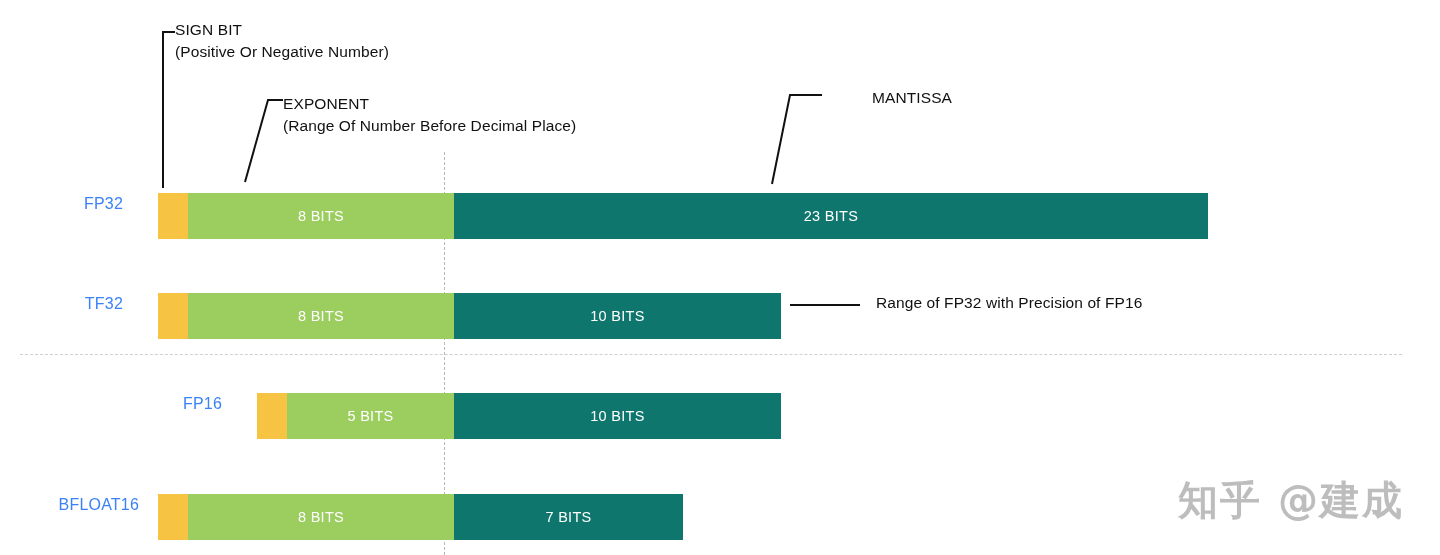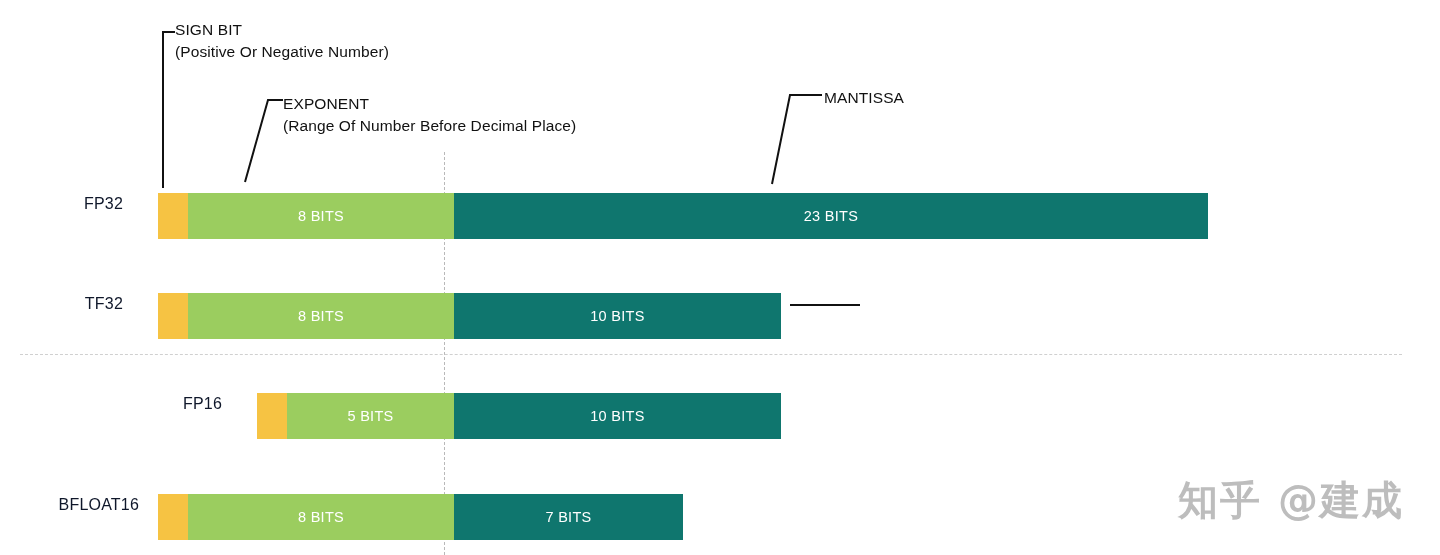--- a/index.html
+++ b/index.html
@@ -58,21 +58,21 @@
     position: absolute;
     height: 46px;
   }
   .row-label {
     position: absolute;
     top: 0;
     height: 46px;
     line-height: 46px;
     text-align: right;
     font-size: 16px;
-    color: #0f172a;
+    color: #3b82f6;
     white-space: nowrap;
     letter-spacing: 0.2px;
   }
   .seg {
     position: absolute;
     top: 12px;
     height: 46px;
     box-sizing: border-box;
     color: #ffffff;
     font-size: 14.5px;
@@ -129,21 +129,21 @@
   <div class="callout" style="left:283px; top:93px;">
     <span class="ctitle">EXPONENT</span>
     <span class="csub">(Range Of Number Before Decimal Place)</span>
   </div>
 
   <div class="callout" style="left:175px; top:19px;">
     <span class="ctitle">SIGN BIT</span>
     <span class="csub">(Positive Or Negative Number)</span>
   </div>
 
-  <div class="callout" style="left:824px; top:87px;">
+  <div class="callout" style="left:872px; top:87px;">
     <span class="ctitle">MANTISSA</span>
   </div>
 
   <div class="vmarker" style="left:444px; top:152px; height:403px;"></div>
 
   <div class="hdivider" style="left:20px; top:354px; width:1382px;"></div>
 
   <div class="row" style="left:0; top:181px; width:1440px;">
     <div class="row-label" style="left:0px; width:123px;">FP32</div>
     <div class="seg seg-sign" style="left:148px; width:30px;"></div>
@@ -152,20 +152,21 @@
   </div>
 
   <div class="row" style="left:0; top:281px; width:1440px;">
     <div class="row-label" style="left:0px; width:123px;">TF32</div>
     <div class="seg seg-sign" style="left:148px; width:30px;"></div>
     <div class="seg seg-exponent" style="left:178px; width:266px;">8 BITS</div>
     <div class="seg seg-mantissa" style="left:444px; width:327px;">10 BITS</div>
   </div>
 
   <div class="sidenote-rule" style="left:790px; top:304px; width:70px;"></div>
+  <div class="sidenote" style="left:876px; top:294px;">Range of FP32 with Precision of FP16</div>
 
   <div class="row" style="left:0; top:381px; width:1440px;">
     <div class="row-label" style="left:0px; width:222px;">FP16</div>
     <div class="seg seg-sign" style="left:247px; width:30px;"></div>
     <div class="seg seg-exponent" style="left:277px; width:167px;">5 BITS</div>
     <div class="seg seg-mantissa" style="left:444px; width:327px;">10 BITS</div>
   </div>
 
   <div class="row" style="left:0; top:482px; width:1440px;">
     <div class="row-label" style="left:0px; width:123px;padding-left:16px;">BFLOAT16</div>

